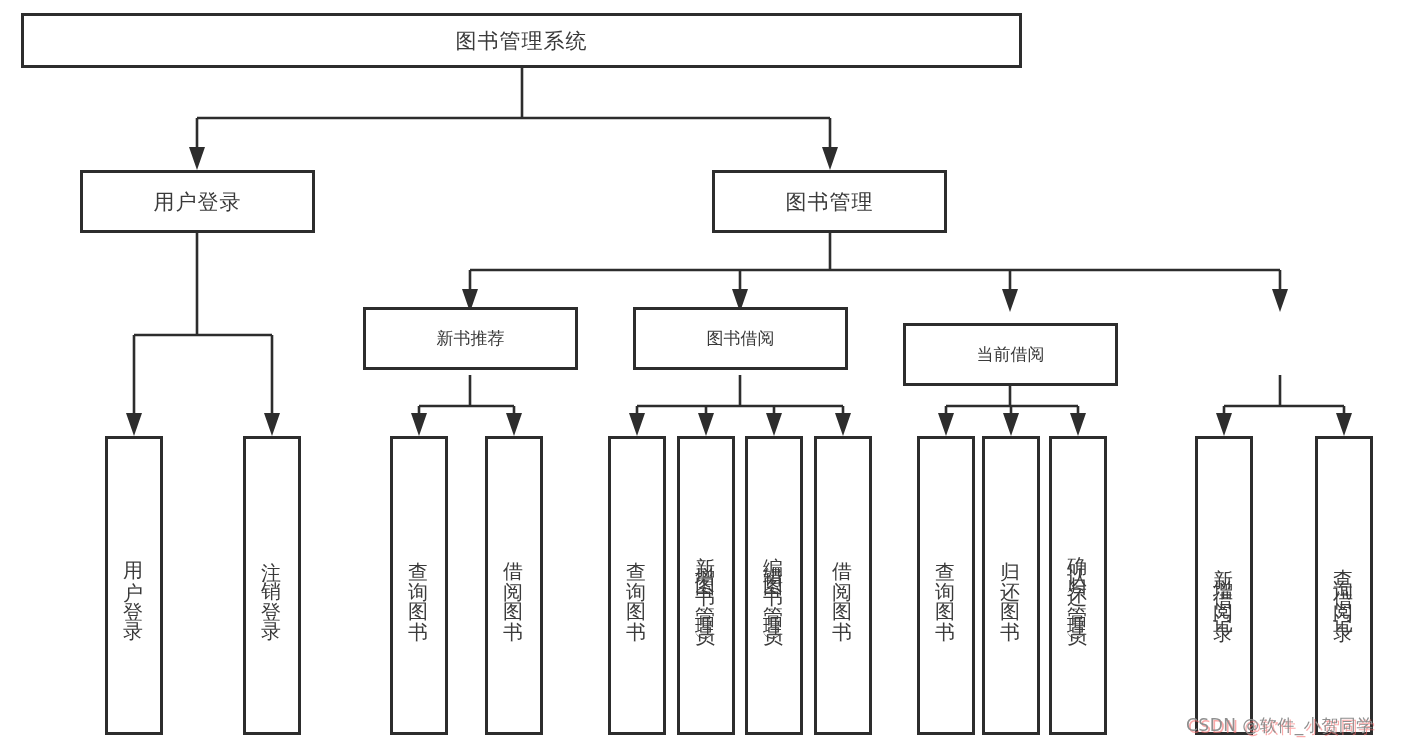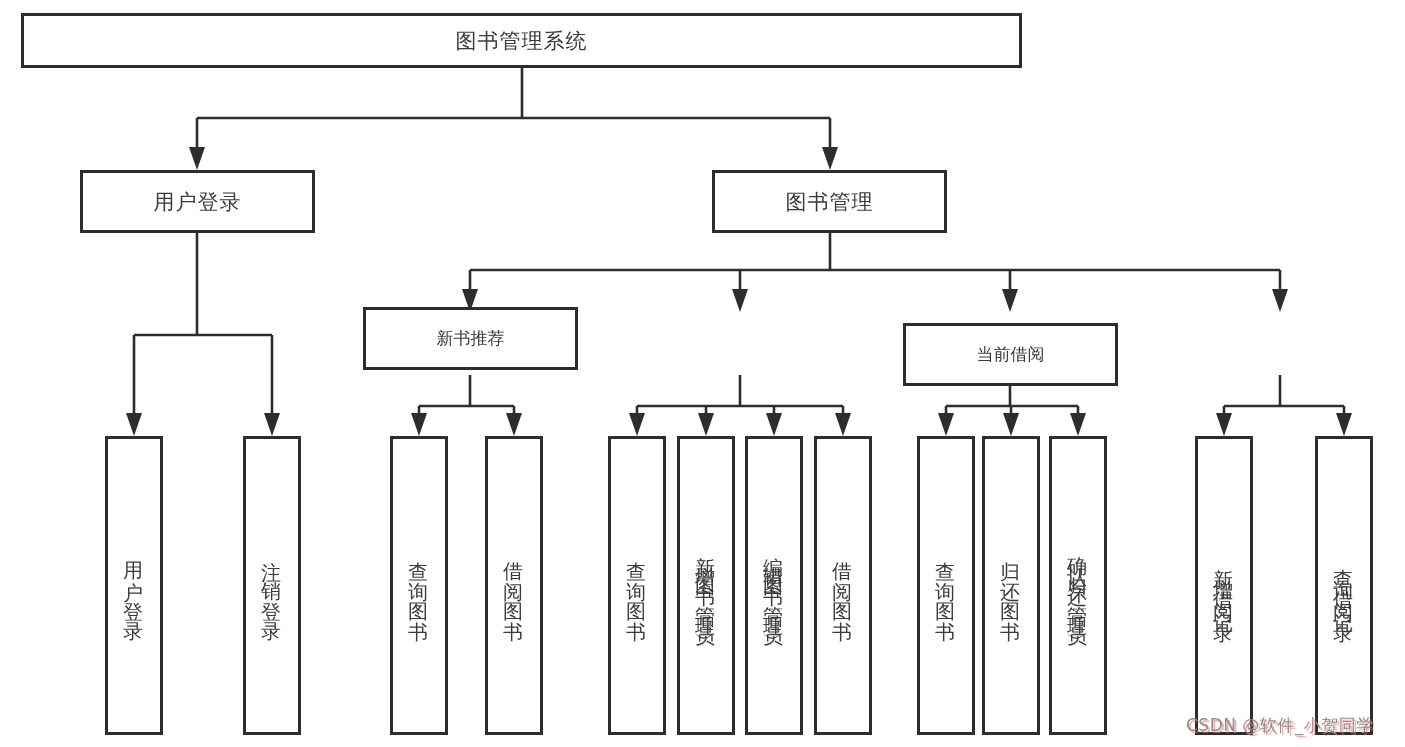--- a/index.html
+++ b/index.html
@@ -143,20 +143,23 @@
   <div class="node node-l1 node-h" style="left:80px;">
     <span>用户登录</span>
   </div>
   <div class="node node-l1 node-h" style="left:712px;">
     <span>图书管理</span>
   </div>
 
   <div class="node node-l2" style="left:363px;">
     <span>新书推荐</span>
   </div>
+  <div class="node node-l2" style="left:633px;">
+    <span>图书借阅</span>
+  </div>
   <div class="node node-l2" style="left:903px;margin-top:16px;">
     <span>当前借阅</span>
   </div>
 
   <div class="node leaf" style="left:105px;">
     <span class="vtxt sp20">用户登录</span>
   </div>
   <div class="node leaf" style="left:243px;">
     <span class="vtxt sp20">注销登录</span>
   </div>

